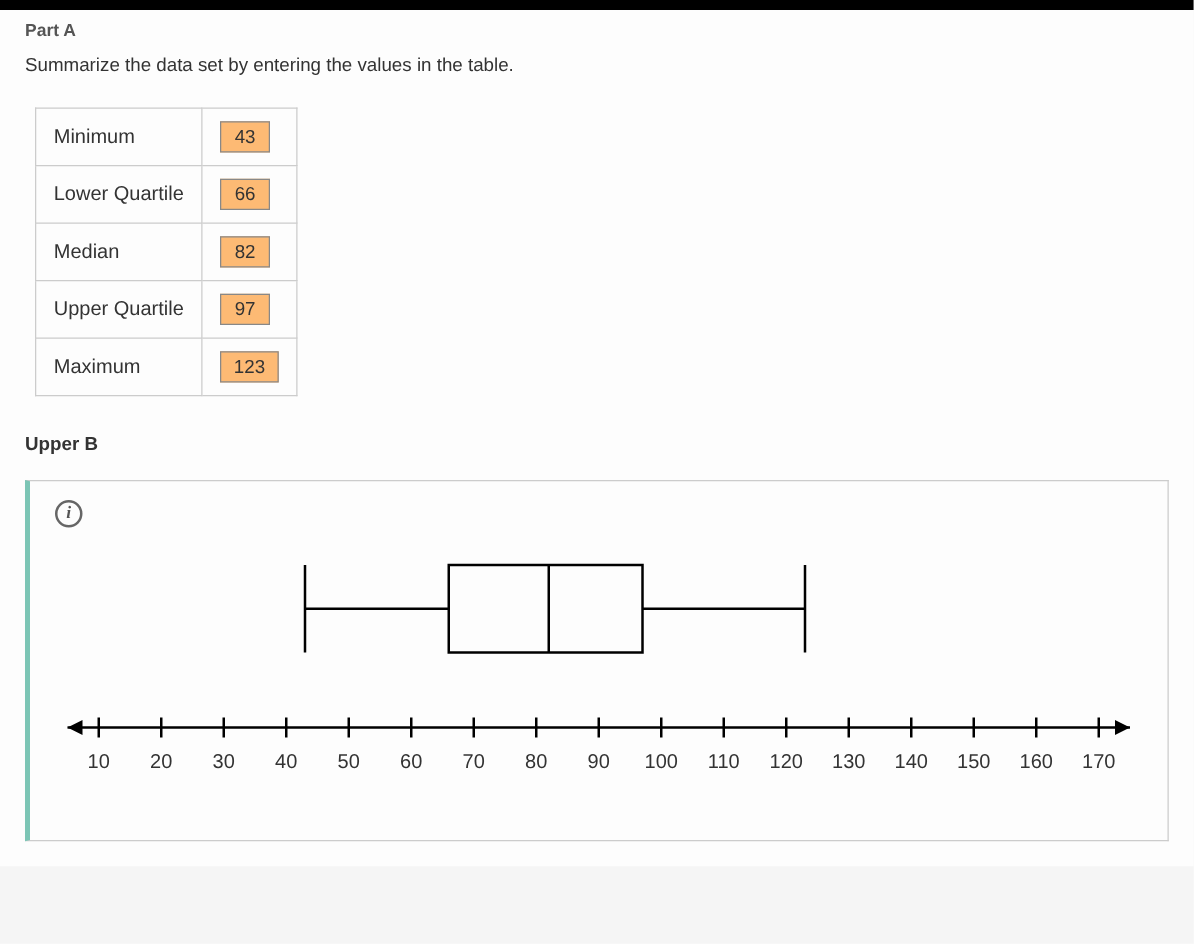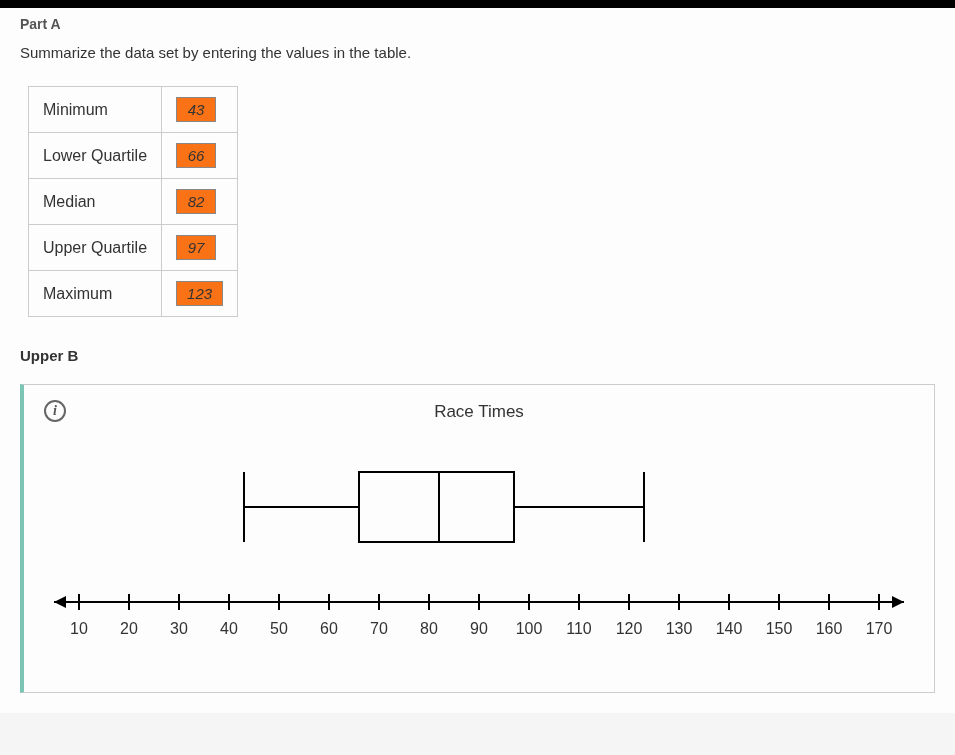--- a/index.html
+++ b/index.html
@@ -59,22 +59,21 @@
       background: #fdfdfd;
       min-width: 70px;
     }
     .value-box {
       border: 1px solid #888;
       padding: 3px 10px;
       display: inline-block;
       min-width: 40px;
       text-align: center;
       font-size: 15px;
-      background: #f97316;
-      font-style: italic;
+      background: #fdba74;
     }
     .box-plot-container {
       border: 1px solid #ccc;
       margin-top: 20px;
       padding: 15px 20px 30px 20px;
       background: #fdfdfd;
       position: relative;
       border-left: 4px solid #7cc5b5;
     }
     .info-icon {
@@ -153,21 +152,20 @@
         <span class="value-box">123</span>
       </td>
     </tr>
   </tbody>
     </table>
 
   <div class="part-label">Upper B</div>
 
   <div class="box-plot-container">
     <span class="info-icon">i</span>
-    <div class="chart-title">Race Times</div>
 
     <div class="plot-area">
       <svg id="boxplot-svg" width="870" height="220">
           <line x1="10" y1="160" x2="860" y2="160" stroke="#000" stroke-width="2"></line>
           <polygon points="10,160 22,154 22,166" fill="#000"></polygon>
           <polygon points="860,160 848,154 848,166" fill="#000"></polygon>
           <line x1="35" y1="152" x2="35" y2="168" stroke="#000" stroke-width="2"></line>
           <text x="35" y="192" class="tick-label">10</text>
           <line x1="85" y1="152" x2="85" y2="168" stroke="#000" stroke-width="2"></line>
           <text x="85" y="192" class="tick-label">20</text>

